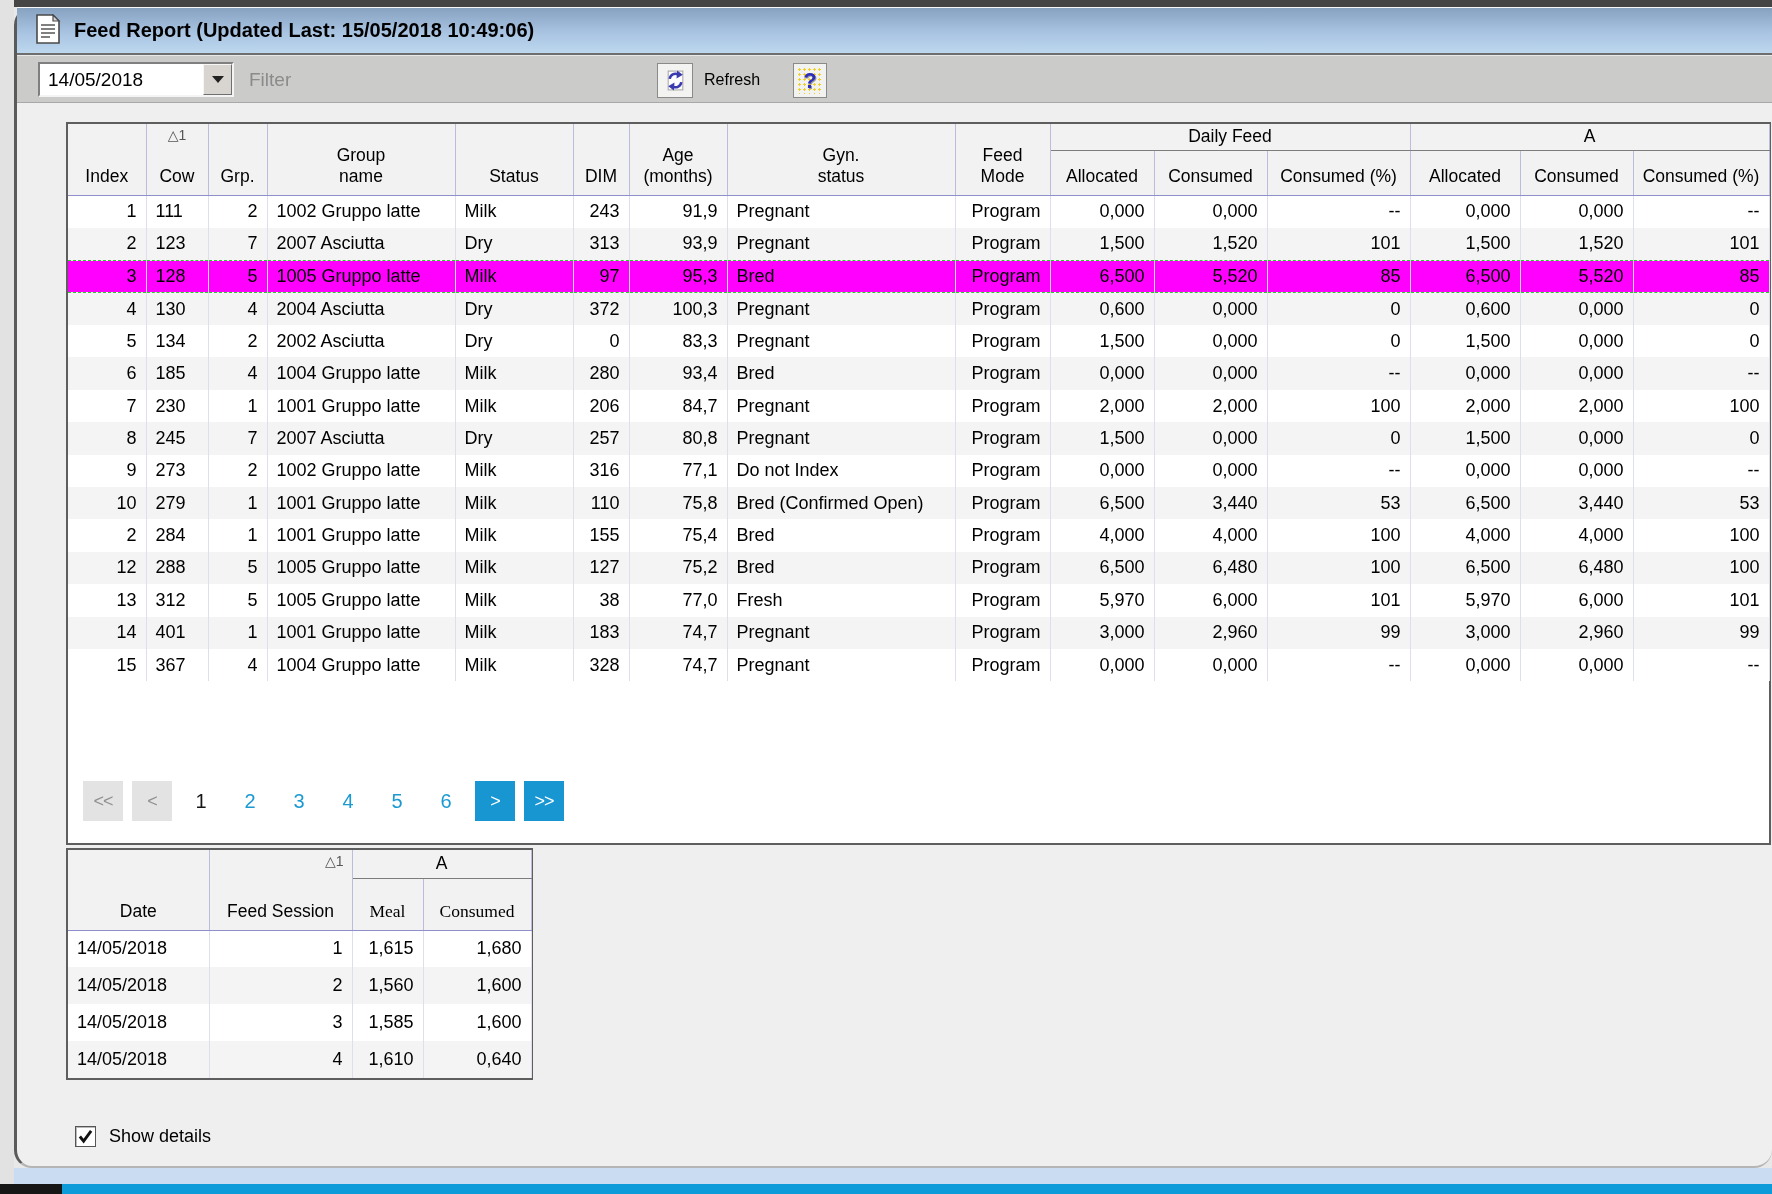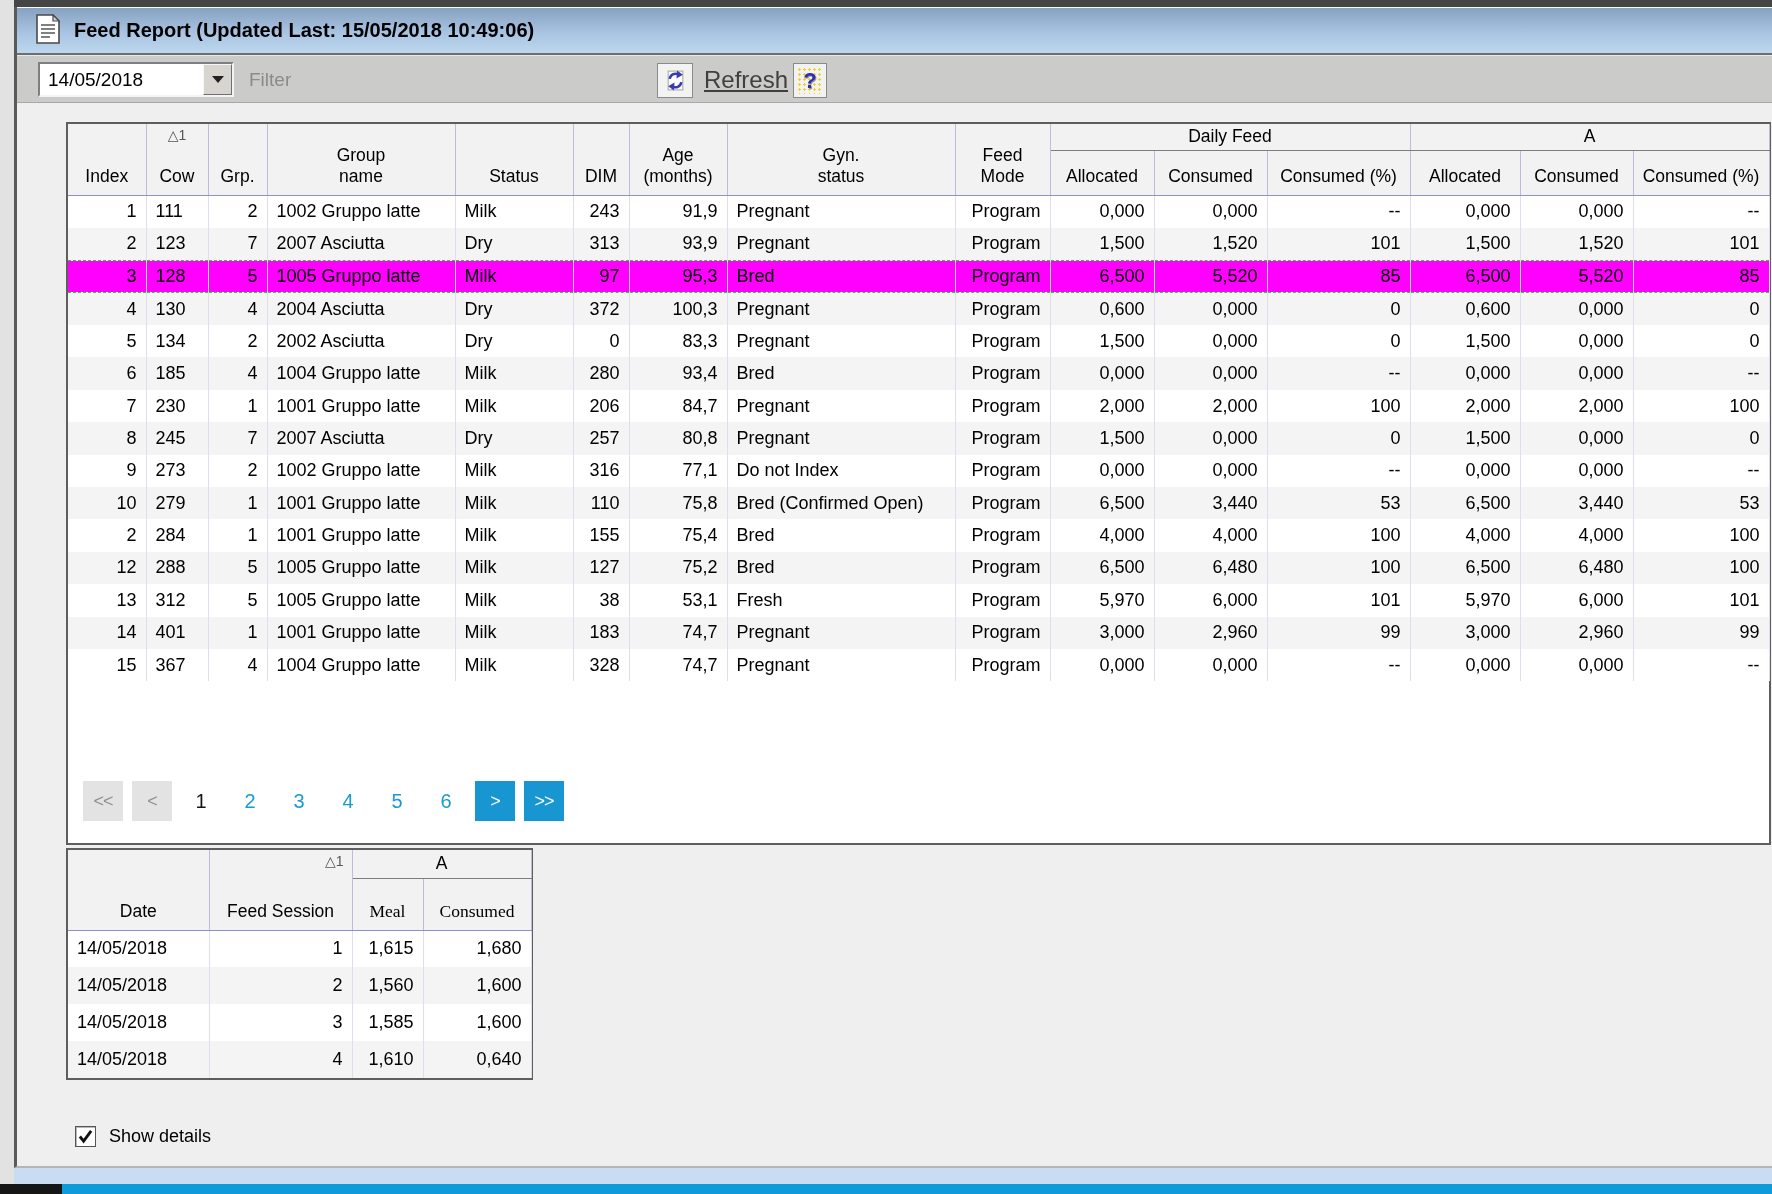--- a/index.html
+++ b/index.html
@@ -3,21 +3,21 @@
 <meta charset="utf-8">
 <style>
   * { margin:0; padding:0; box-sizing:border-box; }
   body { font-family:"Liberation Sans","DejaVu Sans",sans-serif; background:#dedede; }
   .screen { position:relative; width:1772px; height:1194px; background:#e8e8e8; overflow:hidden; }
 
   .top-strip { position:absolute; left:0; top:0; width:100%; height:7px; background:#454545; }
   .left-strip { position:absolute; left:0; top:0; width:14px; height:100%; background:#e2e2e2; }
 
   .window { position:absolute; left:14px; top:7px; width:1758px; height:1161px;
-            background:#efefef; border-left:3px solid #5a5a5a; border-bottom:2px solid #b5b5b5; }
+            background:#efefef; border-left:3px solid #5a5a5a; border-bottom:2px solid #b5b5b5;border-radius:18px; }
 
   
   .titlebar { position:absolute; left:0; top:0; right:0; height:48px;
     background:linear-gradient(to bottom, var(--titlebar_top,#87a1c1) 0%, #a9c4e2 55%, var(--titlebar_bottom,#bdd7ee) 100%);
     border-top:1px solid #f8f8f8; border-bottom:2px solid #6e6e6e;
     display:flex; align-items:center; gap:13px; padding-left:18px; }
   .titlebar .title { font-size:20px; font-weight:600; color:#000; }
 
   
   .toolbar { position:absolute; left:0; top:48px; right:0; height:48px; background:#cbcbc9;
@@ -28,21 +28,21 @@
   .combo-btn { width:29px; background:#d8d5d0; border:1px solid; border-color:#f6f6f6 #6f6f6f #6f6f6f #f6f6f6;
                display:flex; align-items:center; justify-content:center; }
   .tri-down { width:0; height:0; border-left:6px solid transparent; border-right:6px solid transparent; border-top:7px solid #222; }
   .date-combo { left:21px; width:196px; }
   .filter-label { position:absolute; left:232px; top:0; height:48px; display:flex; align-items:center; font-size:19px; color:#8b8b8b; }
   .filter-combo { left:292px; width:333px; }
   .refresh-btn { position:absolute; left:640px; top:6px; height:36px; display:flex; align-items:center; gap:11px;
                  background:transparent; border:none; cursor:pointer; }
   .refresh-icon-box { width:36px; height:35px; background:#f3f3f1; border:1px solid #8a8a8a;
                       display:flex; align-items:center; justify-content:center; }
-  .refresh-label { font-size:24px; color:#404040;text-decoration:underline; }
+  .refresh-label { font-size:16px; color:#000000; }
   .help-btn { position:absolute; left:776px; top:7px; width:34px; height:35px; background:#f2f2f0;
               border:1px solid #8a8a8a; cursor:pointer; display:flex; align-items:center; justify-content:center; }
   .help-glyph { width:26px; height:27px; display:flex; align-items:center; justify-content:center;
     background-image:radial-gradient(#f0cf2a 35%, transparent 40%); background-size:5px 5px;
     color:#2d2db8; font-weight:700; font-size:22px; text-shadow:1px 1px 0 #999; }
 
   
   .grid { position:absolute; background:#fff; border:2px solid #5e5e5e; }
   .main-grid { left:49px; top:115px; width:1705px; height:723px; }
   .detail-grid { left:49px; top:841px; width:467px; height:232px; }
@@ -388,21 +388,21 @@
               <td class="al-r">6,480</td>
               <td class="al-r">100</td>
             </tr>
             <tr>
               <td class="al-r">13</td>
               <td class="al-l">312</td>
               <td class="al-r">5</td>
               <td class="al-l">1005 Gruppo latte</td>
               <td class="al-l">Milk</td>
               <td class="al-r">38</td>
-              <td class="al-r">53,1</td>
+              <td class="al-r">77,0</td>
               <td class="al-l">Fresh</td>
               <td class="al-c">Program</td>
               <td class="al-r">5,970</td>
               <td class="al-r">6,000</td>
               <td class="al-r">101</td>
               <td class="al-r">5,970</td>
               <td class="al-r">6,000</td>
               <td class="al-r">101</td>
             </tr>
             <tr>

